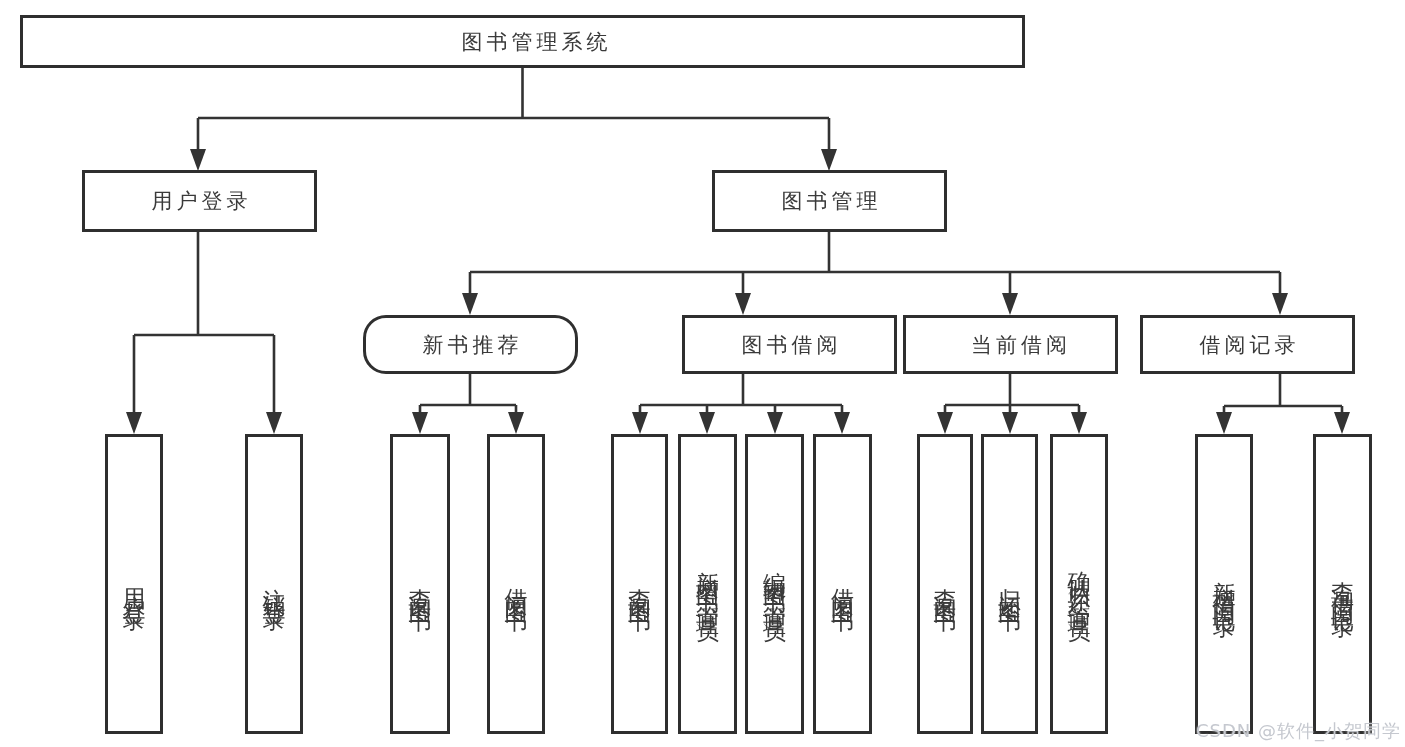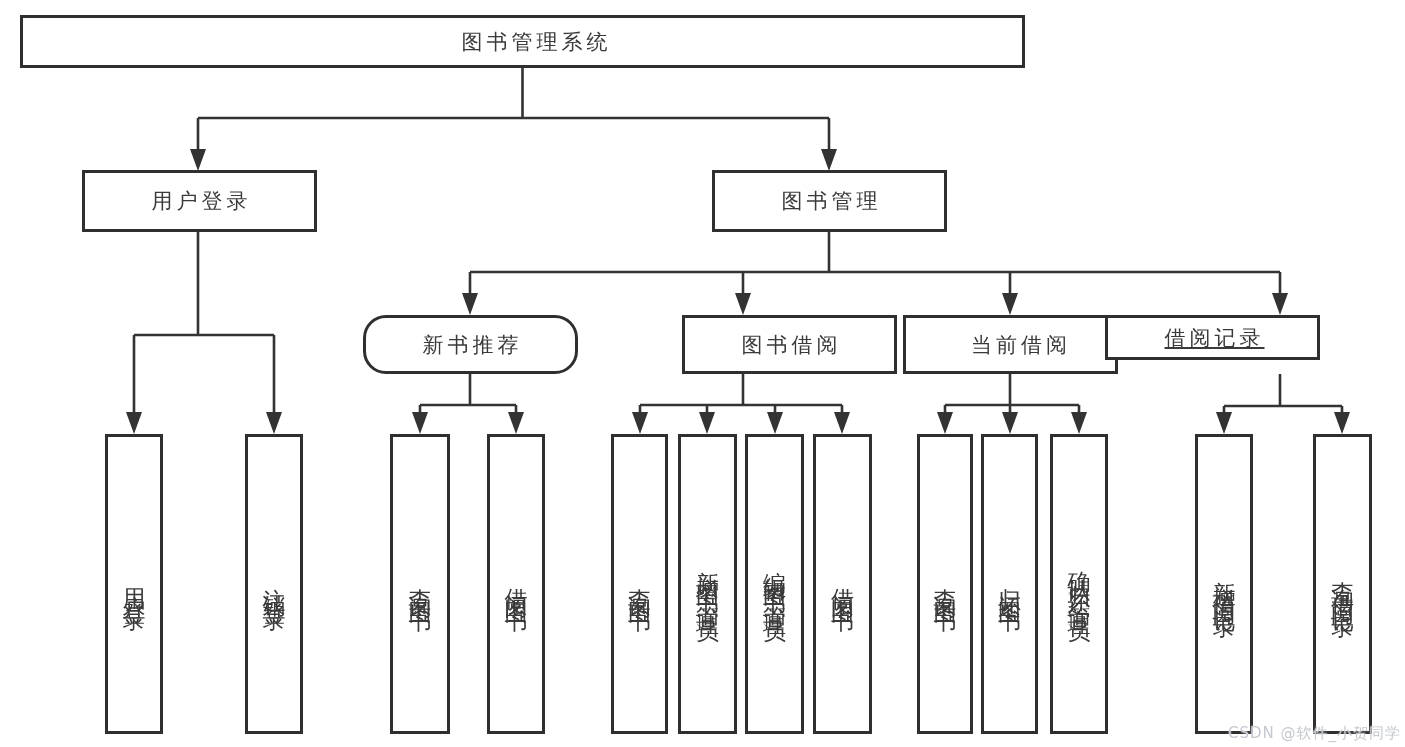--- a/index.html
+++ b/index.html
@@ -34,40 +34,40 @@
     line-height:1;
     color:#3a3a3a;
   }
   
   .n-root{left:20px;top:15px;width:1005px;height:53px;padding-left:24px;}
   .n-userlogin{left:82px;top:170px;width:235px;height:62px;}
   .n-bookmgmt{left:712px;top:170px;width:235px;height:62px;text-align:center;}
   .n-newbook{left:363px;top:315px;width:215px;height:59px;border-radius:23px;}
   .n-borrow{left:636px;top:315px;width:215px;height:59px;margin-left:46px;}
   .n-current{left:903px;top:315px;width:215px;height:59px;padding-left:17px;}
-  .n-records{left:1105px;top:315px;width:215px;height:45px;text-decoration:underline;}
+  .n-records{left:1140px;top:315px;width:215px;height:59px;}
   
   .lf-1{left:105px;width:58px;}
   .lf-2{left:245px;width:58px;}
   .lf-3{left:390px;width:60px;}
   .lf-4{left:487px;width:58px;}
   .lf-5{left:611px;width:57px;}
   .lf-6{left:678px;width:59px;}
   .lf-7{left:745px;width:59px;}
   .lf-8{left:813px;width:59px;}
   .lf-9{left:917px;width:56px;}
   .lf-10{left:981px;width:57px;}
   .lf-11{left:1050px;width:58px;}
   .lf-12{left:1195px;width:58px;}
   .lf-13{left:1313px;width:59px;}
   .watermark{
     position:absolute;
     right:4px;bottom:4px;
     z-index:5;
-    font-size:15px;
+    font-size:18px;
     color:#c5c8cf;
     text-shadow:0 0 2px #ffffff;
     letter-spacing:1px;
     white-space:nowrap;
   }
 </style>
 </head>
 <body>
 
 <div class="canvas">

